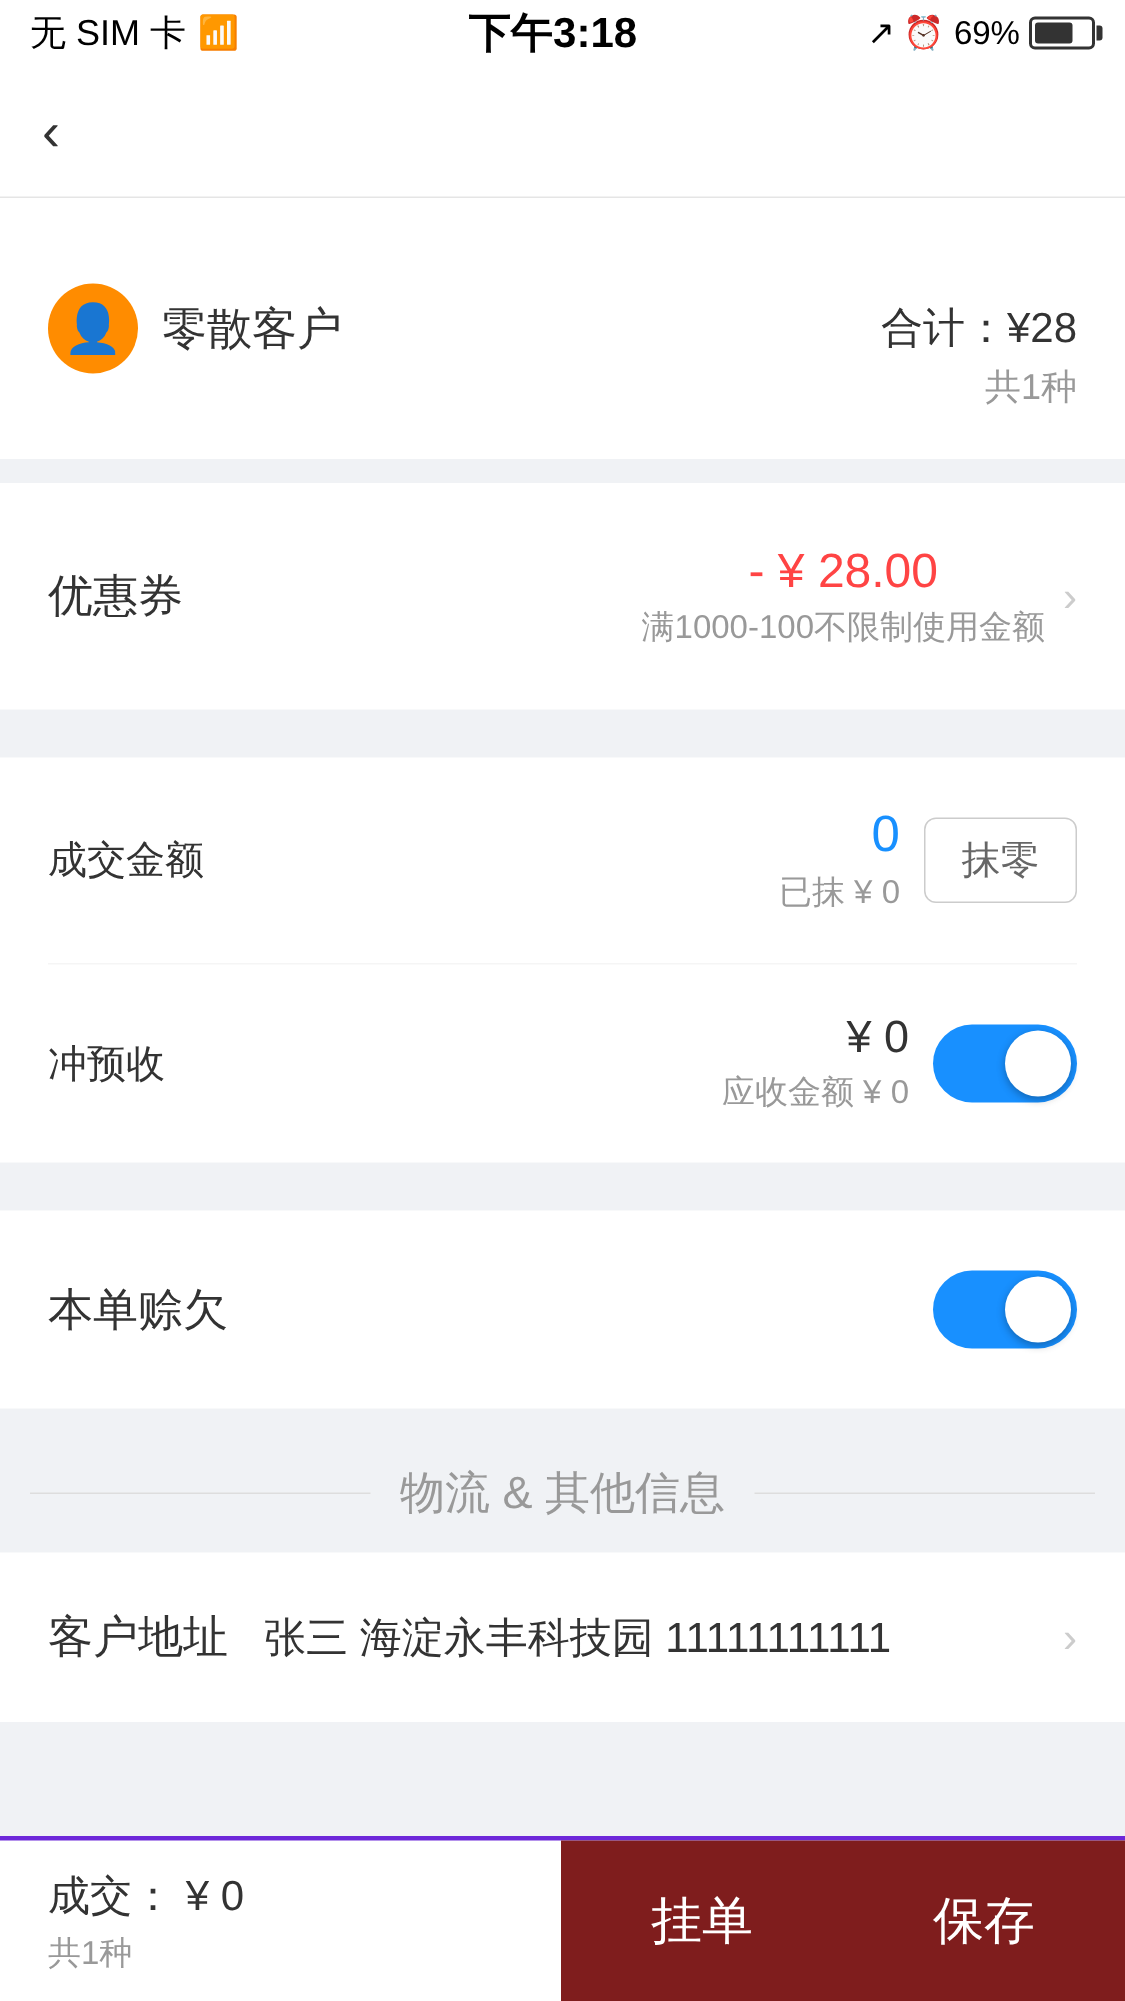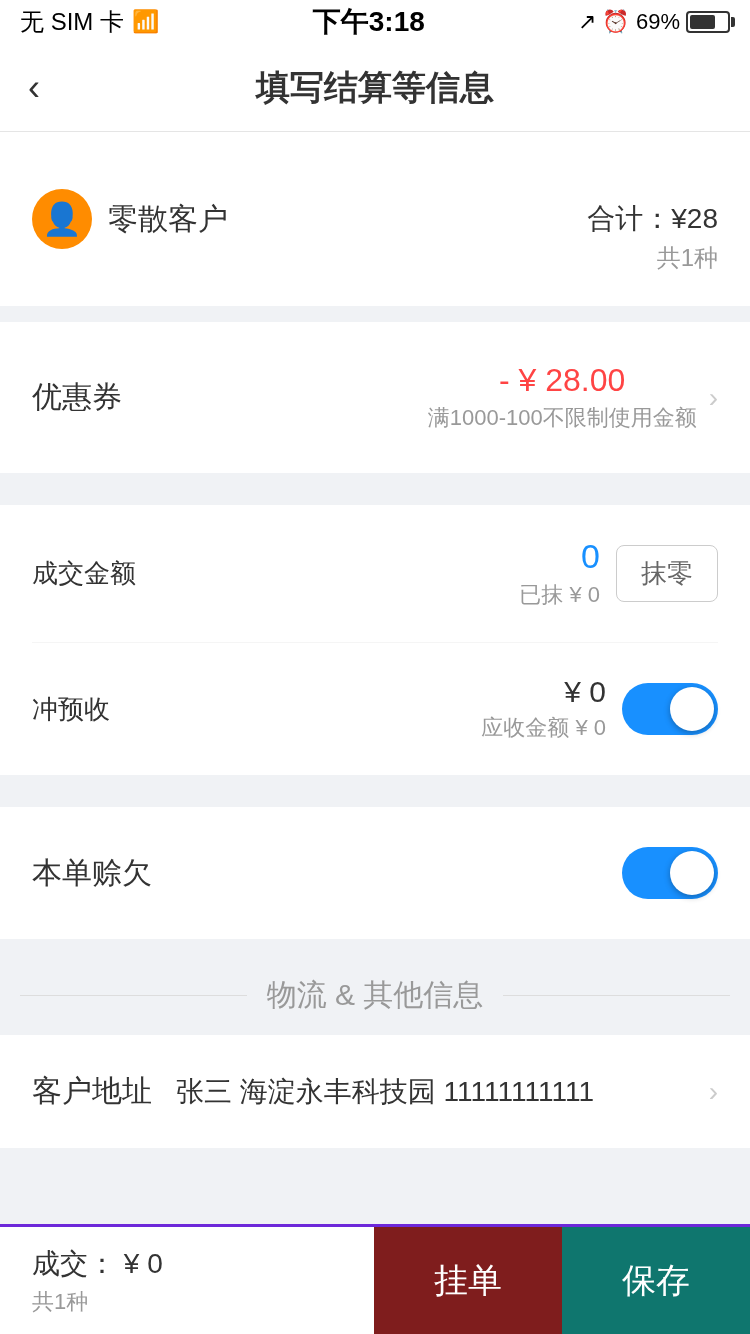--- a/index.html
+++ b/index.html
@@ -367,21 +367,21 @@
       align-items: center;
       justify-content: center;
       font-size: 34px;
       color: #fff;
       font-weight: 500;
       cursor: pointer;
     }
     .btn-save {
       width: 188px;
       height: 100%;
-      background: #0f766e;
+      background: #7f1d1d;
       display: flex;
       align-items: center;
       justify-content: center;
       font-size: 34px;
       color: #fff;
       font-weight: 500;
       cursor: pointer;
     }
 
     .wifi-icon { font-size: 22px; }
@@ -402,21 +402,20 @@
     <div class="battery">
       <div class="battery-fill"></div>
     </div>
   </div>
 </div>
 
 <div class="nav-bar">
   <div class="nav-back">
     <span>‹</span>
   </div>
-  <span class="nav-title">填写结算等信息</span>
 </div>
 
 <div class="content">
 
   <div class="section">
     <div class="customer-row">
       <div class="customer-left">
         <div class="avatar">
           <span>👤</span>
         </div>

